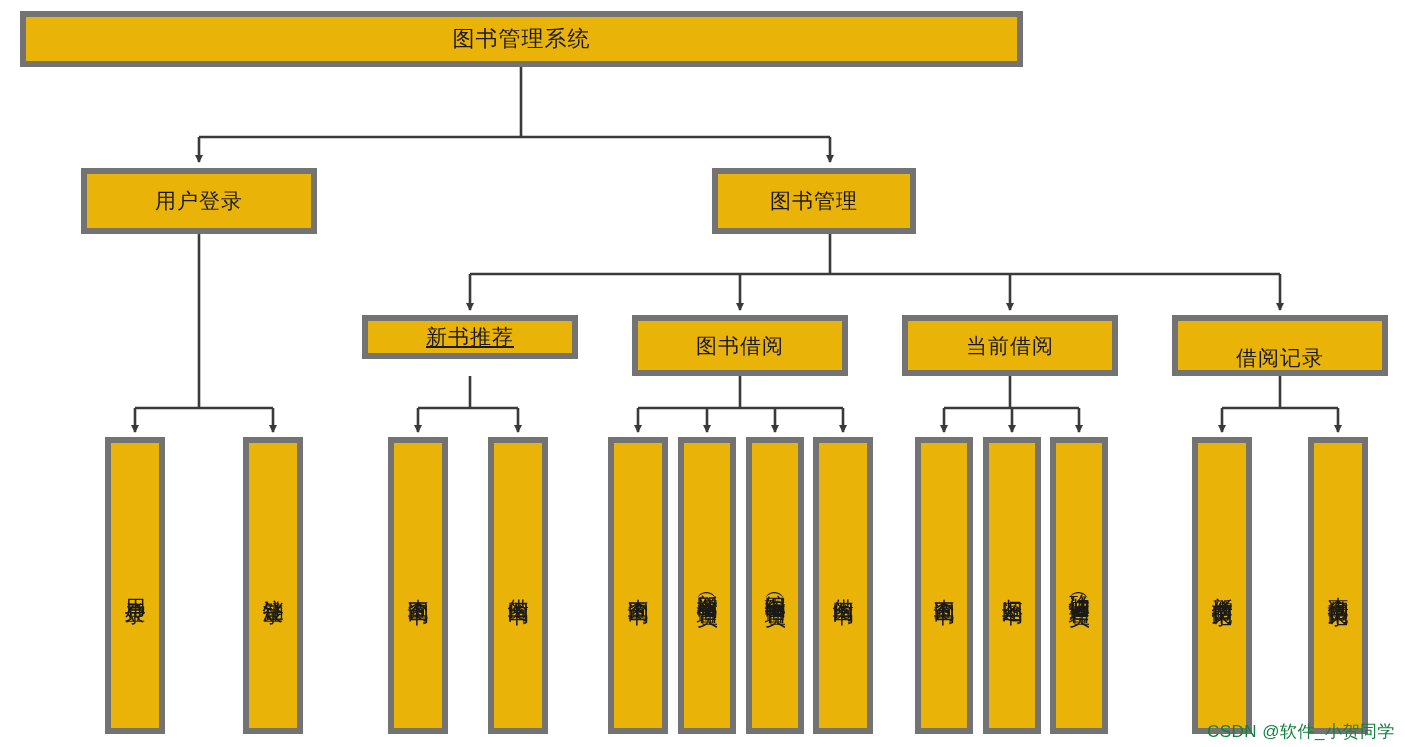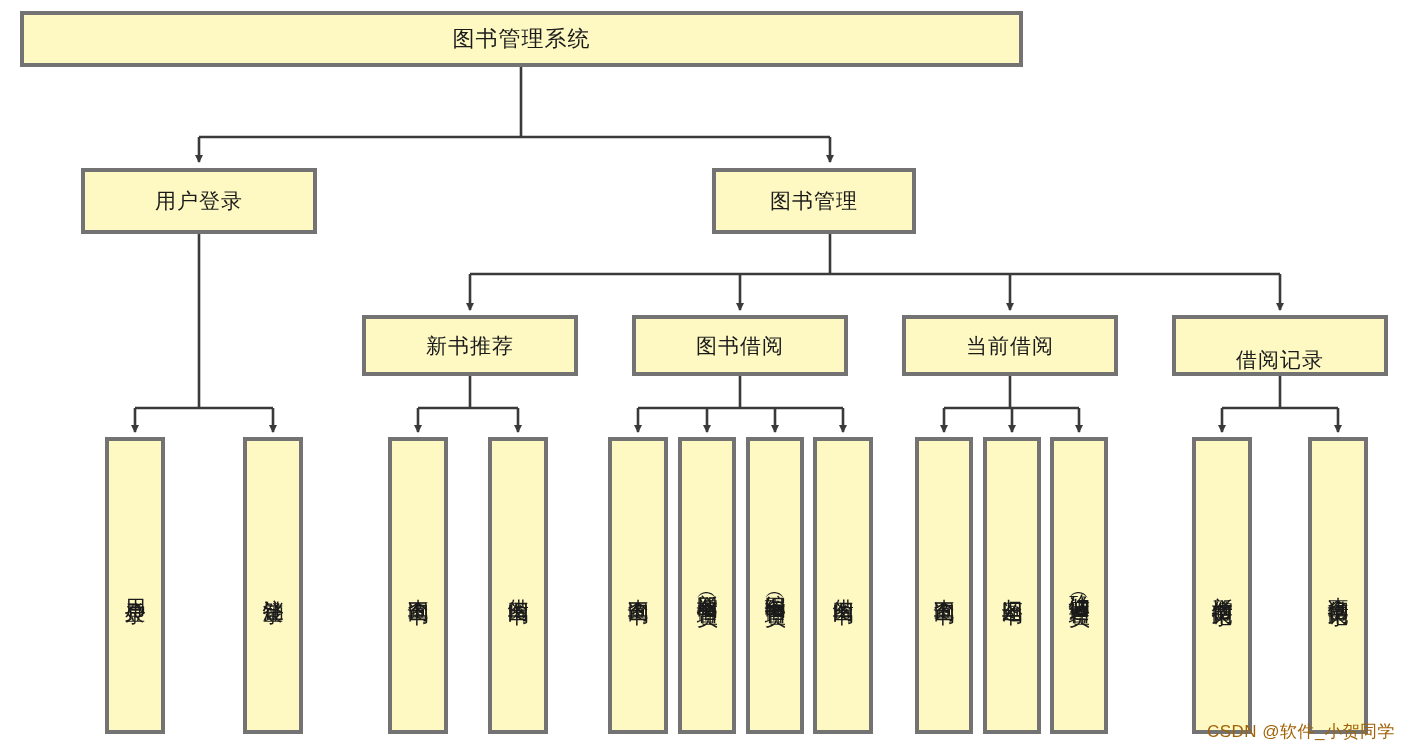--- a/index.html
+++ b/index.html
@@ -21,22 +21,22 @@
     position: absolute;
     left: 0;
     top: 0;
     width: 1405px;
     height: 747px;
     pointer-events: none;
   }
   .node {
     position: absolute;
     box-sizing: border-box;
-    background: #fef9c3;
-    border: 4px solid #737373;
+    background: #eab308;
+    border: 6px solid #737373;
     display: flex;
     align-items: center;
     justify-content: center;
     color: #1a1a1a;
     z-index: 2;
   }
   .node.horiz {
     font-size: 21px;
     letter-spacing: 1px;
     line-height: 1.2;
@@ -61,21 +61,21 @@
     display: block;
     white-space: normal;
     text-align: center;
     max-height: 100%;
   }
   .watermark {
     position: absolute;
     right: 10px;
     bottom: 4px;
     font-size: 17px;
-    color: #a16207;
+    color: #15803d;
     letter-spacing: 0.5px;
     z-index: 3;
     white-space: nowrap;
   }
 </style>
 </head>
 <body>
 
 <div id="canvas">
 
@@ -133,21 +133,21 @@
     <span>图书管理系统</span>
   </div>
 
   <div class="node horiz" style="left:81px; top:168px; width:236px; height:66px;">
     <span>用户登录</span>
   </div>
   <div class="node horiz" style="left:712px; top:168px; width:204px; height:66px;">
     <span>图书管理</span>
   </div>
 
-  <div class="node horiz" style="left:362px; top:315px; width:216px; height:61px;">
+  <div class="node horiz" style="left:362px; top:315px; width:216px; height:44px;text-decoration:underline;">
     <span>新书推荐</span>
   </div>
   <div class="node horiz" style="left:902px; top:315px; width:216px; height:61px;">
     <span>当前借阅</span>
   </div>
   <div class="node horiz" style="left:632px; top:315px; width:216px; height:61px;">
     <span>图书借阅</span>
   </div>
   <div class="node horiz" style="left:1172px; top:315px; width:216px; height:61px;align-items:flex-end;">
     <span>借阅记录</span>

